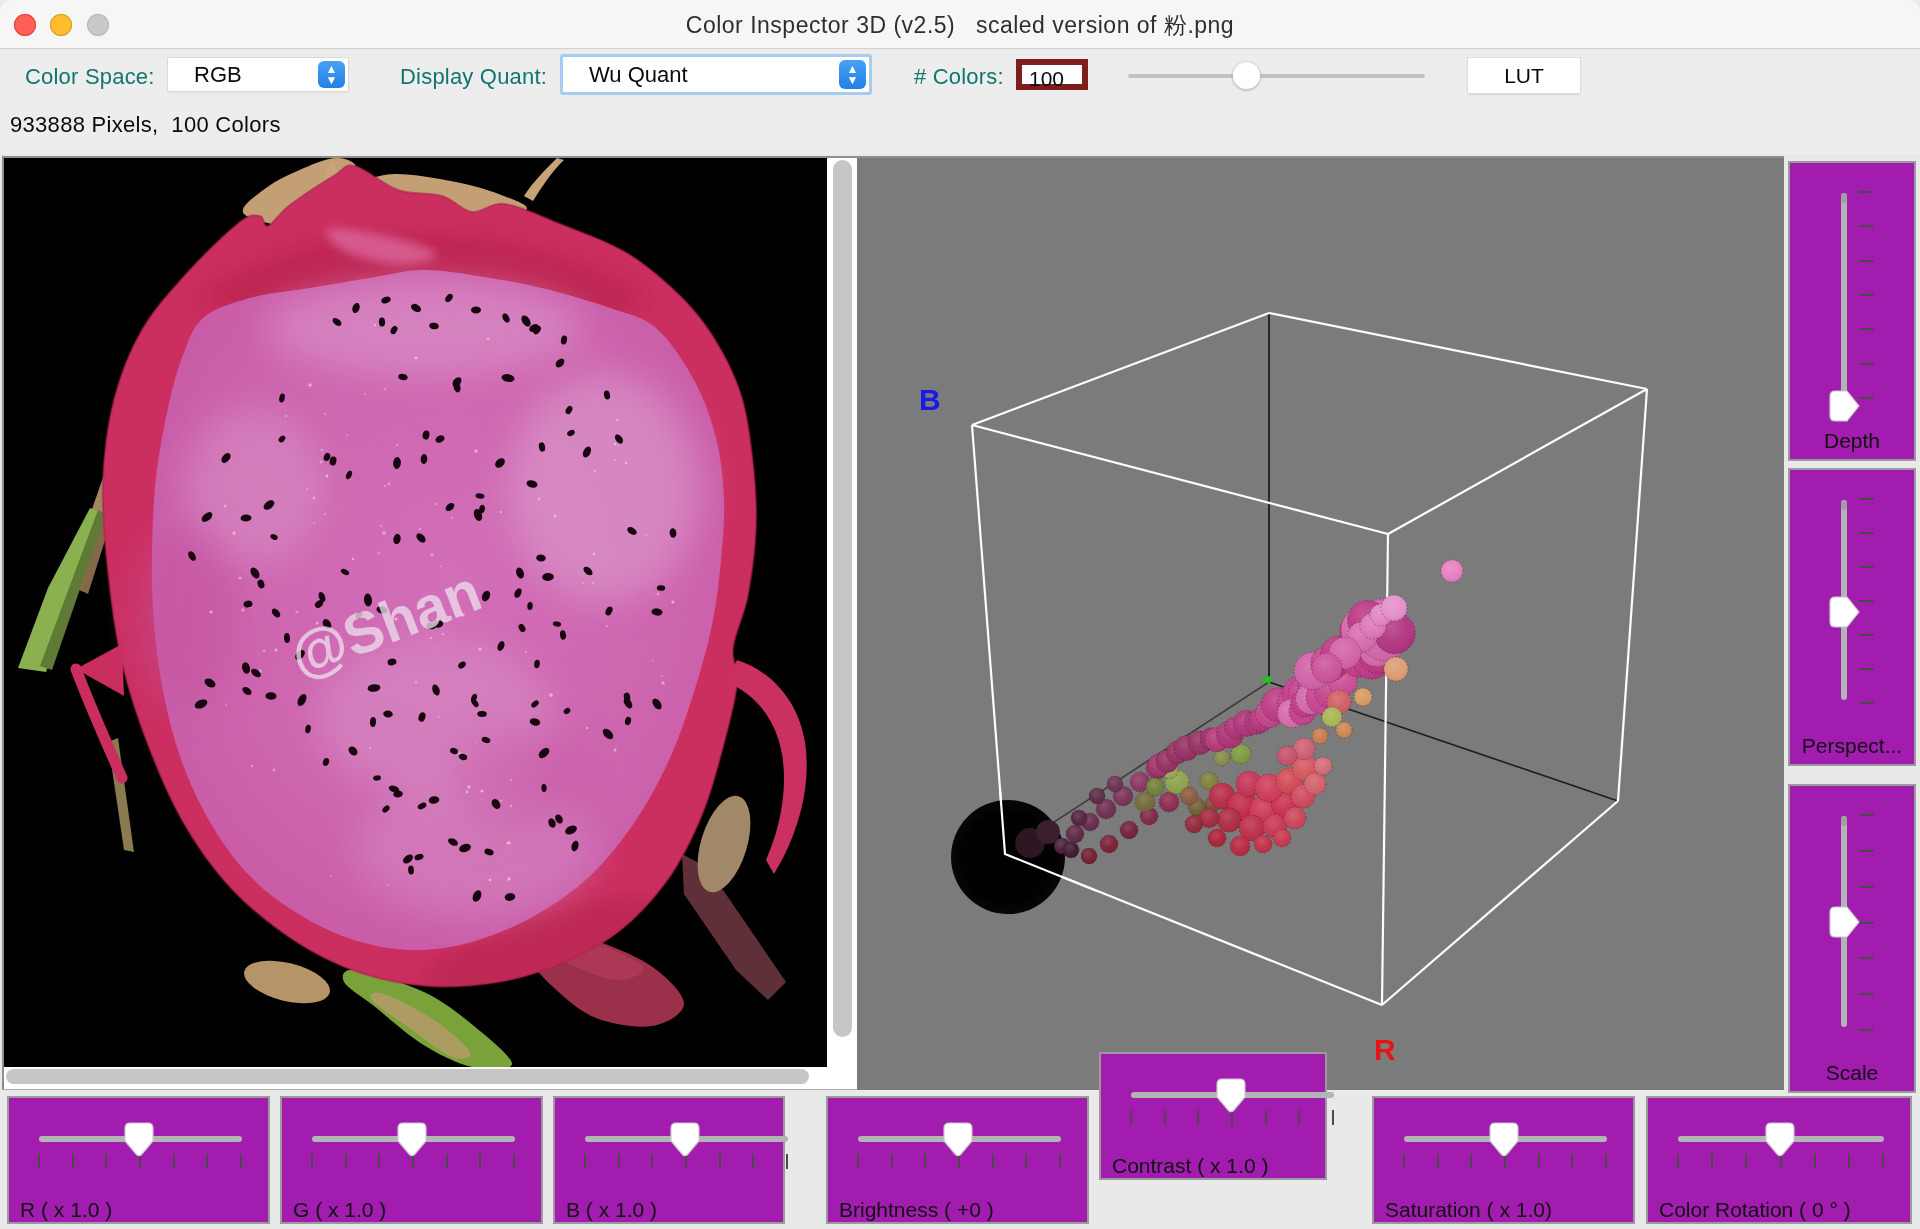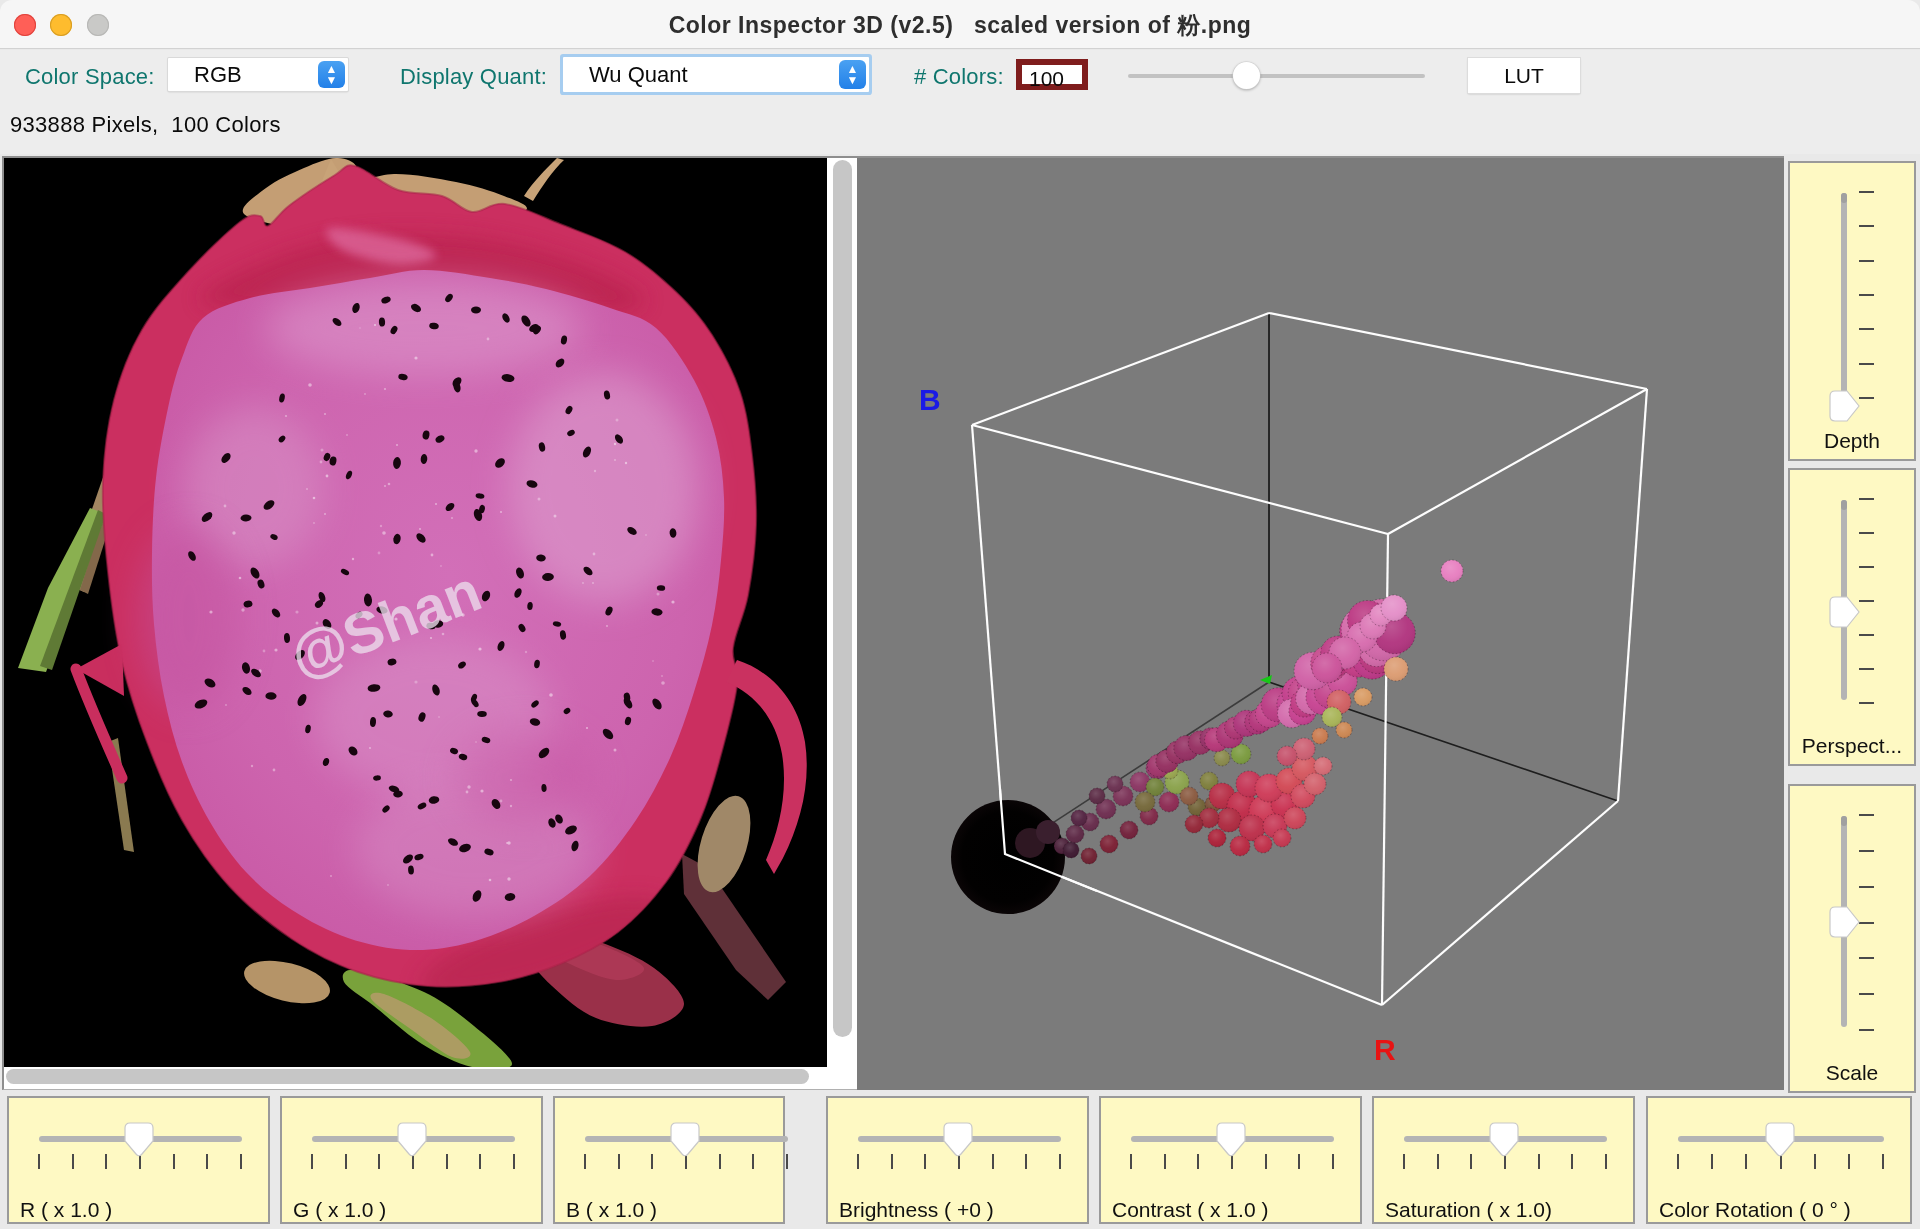--- a/index.html
+++ b/index.html
@@ -1,33 +1,33 @@
 <!DOCTYPE html>
 <html><head><meta charset="utf-8">
 <style>
 * { margin:0; padding:0; box-sizing:border-box; }
 html,body { width:1920px; height:1229px; overflow:hidden; background:#e9e9e9; font-family:"Liberation Sans", sans-serif; }
 .titlebar { position:absolute; left:0; top:0; width:1920px; height:49px; background:#f6f6f6; border-bottom:1px solid #d2d2d2; border-radius:12px 12px 0 0; }
 .tl { position:absolute; top:14px; width:22px; height:22px; border-radius:50%; }
-.title { position:absolute; top:10px; width:100%; text-align:center; font-size:23px; font-weight:bold; color:#2e2e2e; letter-spacing:0.5px; }
+.title { position:absolute; top:10px; width:100%; text-align:center; font-size:23px; font-weight:normal; color:#2e2e2e; letter-spacing:0.5px; }
 .toolbar { position:absolute; left:0; top:50px; width:1920px; height:104px; background:#ededed; }
 .lbl { position:absolute; font-size:22px; color:#0f766e; letter-spacing:0.2px;margin-left:15px; }
 .select { position:absolute; background:#ffffff; border-radius:1px; box-shadow:0 0 0 1px #d9d9d9, 0 1px 2px rgba(0,0,0,0.18); }
 .selcap { position:absolute; right:3px; top:3px; bottom:3px; width:27px; background:linear-gradient(#4aa1f2,#2280e8); border-radius:6px; }
 .chev { position:absolute; left:0; right:0; text-align:center; color:#fff; font-size:12px; line-height:12px; font-weight:bold; }
 .seltext { position:absolute; left:26px; top:4px; font-size:22px; color:#0a0a0a; }
 .input { position:absolute; background:#fff; border:6px solid #7f1d1d; font-size:21px; color:#0a0a0a; padding-left:7px; padding-top:2px; }
 .btn { position:absolute; background:#fff; border-radius:0; box-shadow:0 0 0 1px #dcdcdc, 0 1px 2px rgba(0,0,0,0.22); text-align:center; font-size:21px; color:#0a0a0a; }
 .status { position:absolute; left:10px; top:112px; font-size:22px; color:#0a0a0a; letter-spacing:0.3px; }
 .leftpanel { position:absolute; left:2px; top:156px; width:855px; height:934px; background:#ffffff; border-top:2px solid #8e8e8e; border-left:2px solid #8e8e8e; border-bottom:1px solid #b0b0b0; }
 .blackbox { position:absolute; left:0px; top:0px; width:823px; height:909px; background:#000; }
 .vthumb { position:absolute; left:829px; top:2px; width:19px; height:877px; background:#c6c6c6; border-radius:9.5px; }
 .hthumb { position:absolute; left:2px; top:911px; width:803px; height:15px; background:#c6c6c6; border-radius:7.5px; }
 .view3d { position:absolute; left:857px; top:156px; width:927px; height:934px; }
-.panel { position:absolute; background:#fef9c3; border:2px solid #9a9a9a; }
+.panel { position:absolute; background:#a21caf; border:2px solid #9a9a9a; }
 .panel svg { position:absolute; left:-2px; top:-2px; }
 </style></head>
 <body>
 <div class="titlebar">
 <div class="tl" style="left:14px;background:#ff5f57;box-shadow:inset 0 0 0 1px #e0443e"></div>
 <div class="tl" style="left:50px;background:#febc2e;box-shadow:inset 0 0 0 1px #d89e24"></div>
 <div class="tl" style="left:87px;background:#c9c9c7;box-shadow:inset 0 0 0 1px #b8b8b6"></div>
 <div class="title">Color Inspector 3D (v2.5)&nbsp;&nbsp; scaled version of 粉.png</div>
 </div>
 <div class="toolbar">
@@ -711,21 +711,21 @@
       <rect x="132" y="58" width="2" height="15" fill="#4a4a4a"></rect>
       <rect x="166" y="58" width="2" height="15" fill="#4a4a4a"></rect>
       <rect x="199" y="58" width="2" height="15" fill="#4a4a4a"></rect>
       <rect x="233" y="58" width="2" height="15" fill="#4a4a4a"></rect>
 <g transform="translate(132,29)">
 <path d="M-14,3 q0,-5 5,-5 h18 q5,0 5,5 v13 l-11,13 q-3,3.5 -6,0 l-11,-13 z" fill="#ffffff" stroke="#c8c8c8" stroke-width="1.2"></path>
 </g>
 <text x="13" y="121" font-family="Liberation Sans, sans-serif" font-size="21" fill="#111">Brightness ( +0 )</text>
 </svg>
   </div>
-<div class="panel" style="left:1099px;top:1096px;width:263px;height:128px">
+<div class="panel" style="left:1099px;top:1052px;width:228px;height:128px">
 <svg width="263" height="128" viewBox="0 0 263 128">
 <rect x="32" y="40" width="203" height="6" rx="3" fill="#b4b4b4"></rect>
 <rect x="31" y="58" width="2" height="15" fill="#4a4a4a"></rect>
       <rect x="65" y="58" width="2" height="15" fill="#4a4a4a"></rect>
       <rect x="98" y="58" width="2" height="15" fill="#4a4a4a"></rect>
       <rect x="132" y="58" width="2" height="15" fill="#4a4a4a"></rect>
       <rect x="166" y="58" width="2" height="15" fill="#4a4a4a"></rect>
       <rect x="199" y="58" width="2" height="15" fill="#4a4a4a"></rect>
       <rect x="233" y="58" width="2" height="15" fill="#4a4a4a"></rect>
 <g transform="translate(132,29)">

